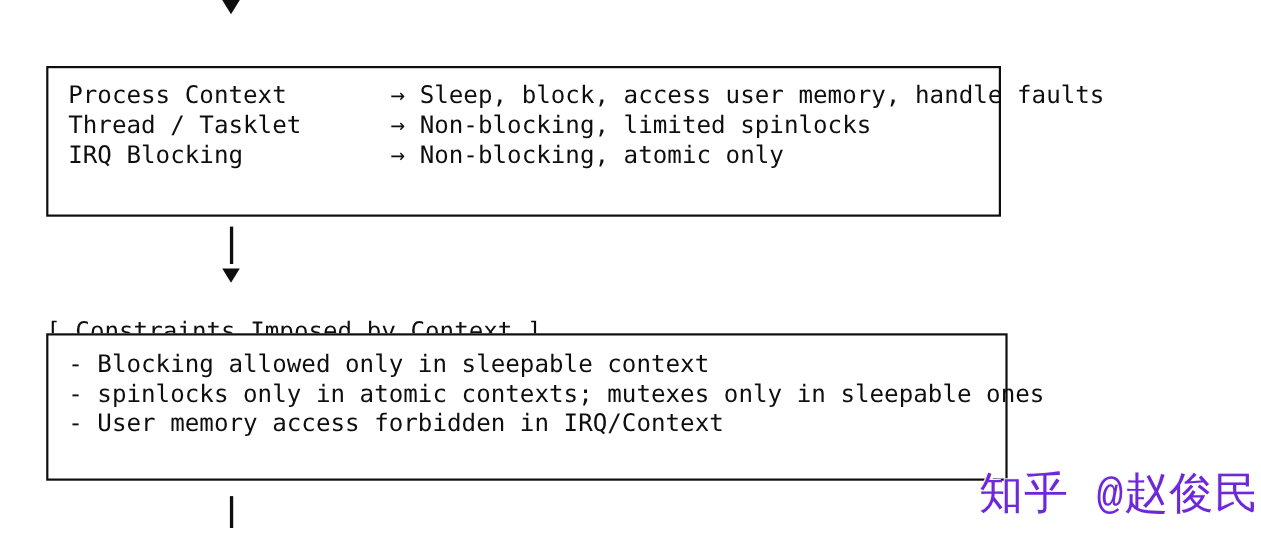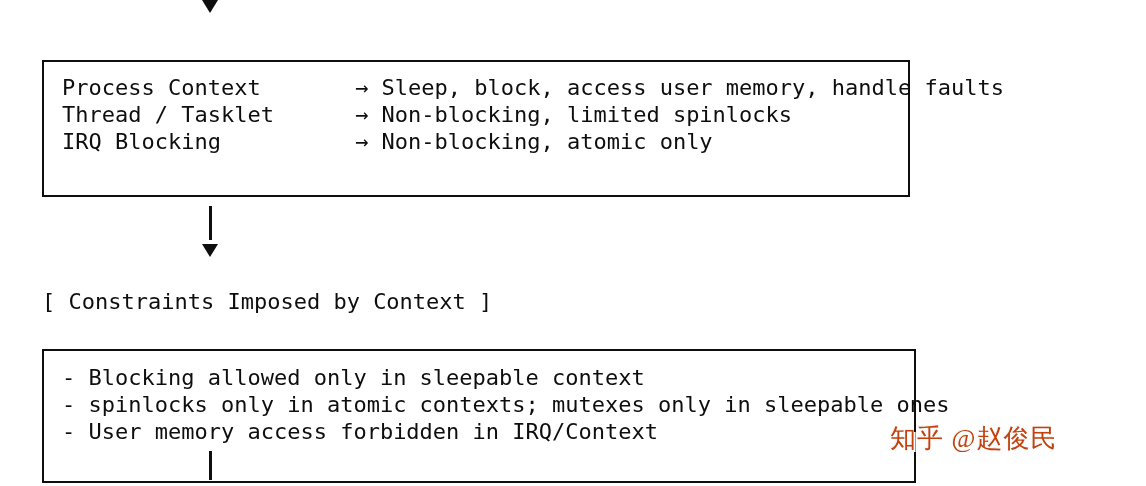--- a/index.html
+++ b/index.html
@@ -39,23 +39,23 @@
   }
   .box-inner { padding: 12px 0 0 18px; }
 
   .ctx-row { display: flex; line-height: 27px; white-space: pre; }
   .ctx-name { display: inline-block; width: 293px; flex: 0 0 293px; }
   .ctx-desc { white-space: pre; }
 
   .constraint-row { line-height: 27px; white-space: pre; }
 
   .watermark {
-    font-family: Liberation Serif, serif;
-    font-size: 26px;
-    color: #c2410c;
+    font-family: Liberation Mono, monospace;
+    font-size: 40px;
+    color: #6d28d9;
     text-shadow: 2px 2px 0 #ffffff, -1px -1px 0 #f2f2f2;
     white-space: pre;
     letter-spacing: 1px;
     z-index: 3;
   }
 </style>
 </head>
 <body>
 
 <div class="canvas">
@@ -75,21 +75,21 @@
         <span class="ctx-name">IRQ Blocking</span><span class="ctx-desc">→ Non-blocking, atomic only</span>
       </div>
     </div>
   </div>
 
   <div class="abs vline" style="left:209px; top:206px; height:34px;"></div>
   <div class="abs tri-down" style="left:202px; top:244px;"></div>
 
   <div class="abs section-title" style="left:42px; top:263px;margin-top:25px;">[ Constraints Imposed by Context ]</div>
 
-  <div class="abs ascii-box" style="left:42px; top:303px; width:874px; height:134px;margin-top:46px;">
+  <div class="abs ascii-box" style="left:42px; top:303px; width:874px; height:134px;">
     <div class="box-inner" style="padding-top:13px;">
       <div class="constraint-row">- Blocking allowed only in sleepable context</div>
       <div class="constraint-row">- spinlocks only in atomic contexts; mutexes only in sleepable ones</div>
       <div class="constraint-row">- User memory access forbidden in IRQ/Context</div>
     </div>
   </div>
 
   <div class="abs vline" style="left:209px; top:451px; height:29px;"></div>
 
   <div class="abs watermark" style="left:890px; top:421px;">知乎 @赵俊民</div>

